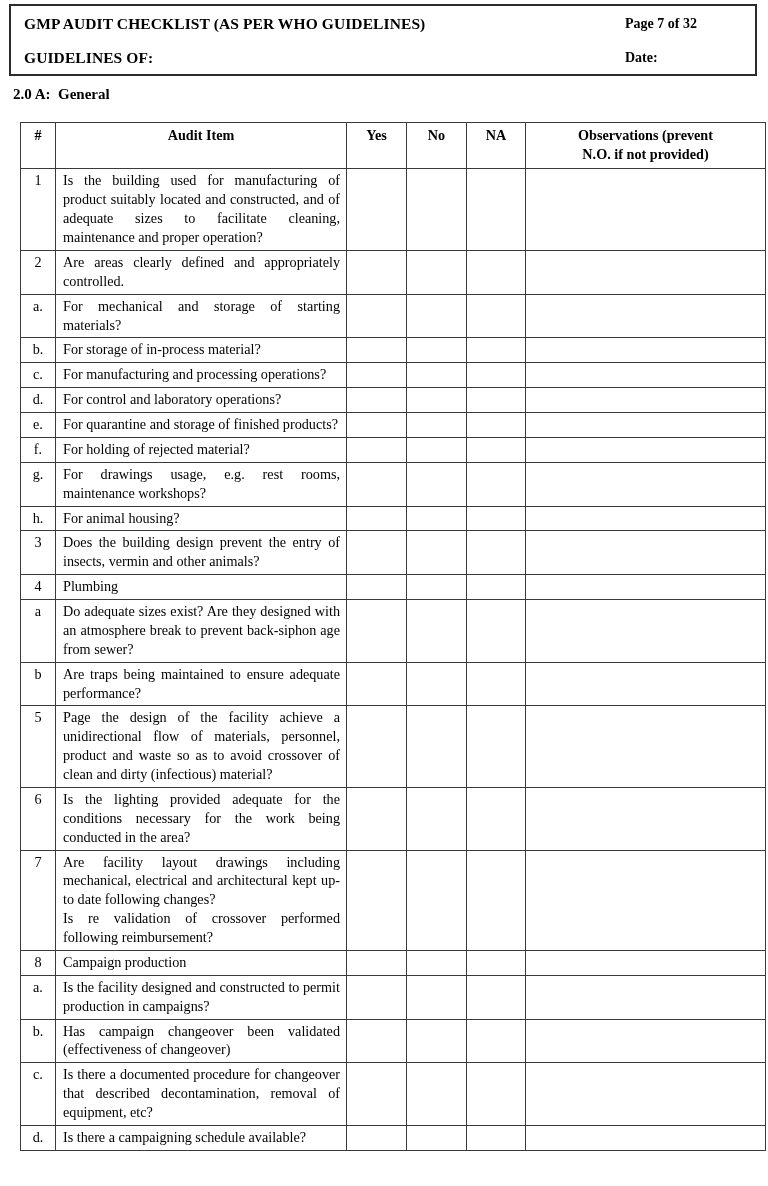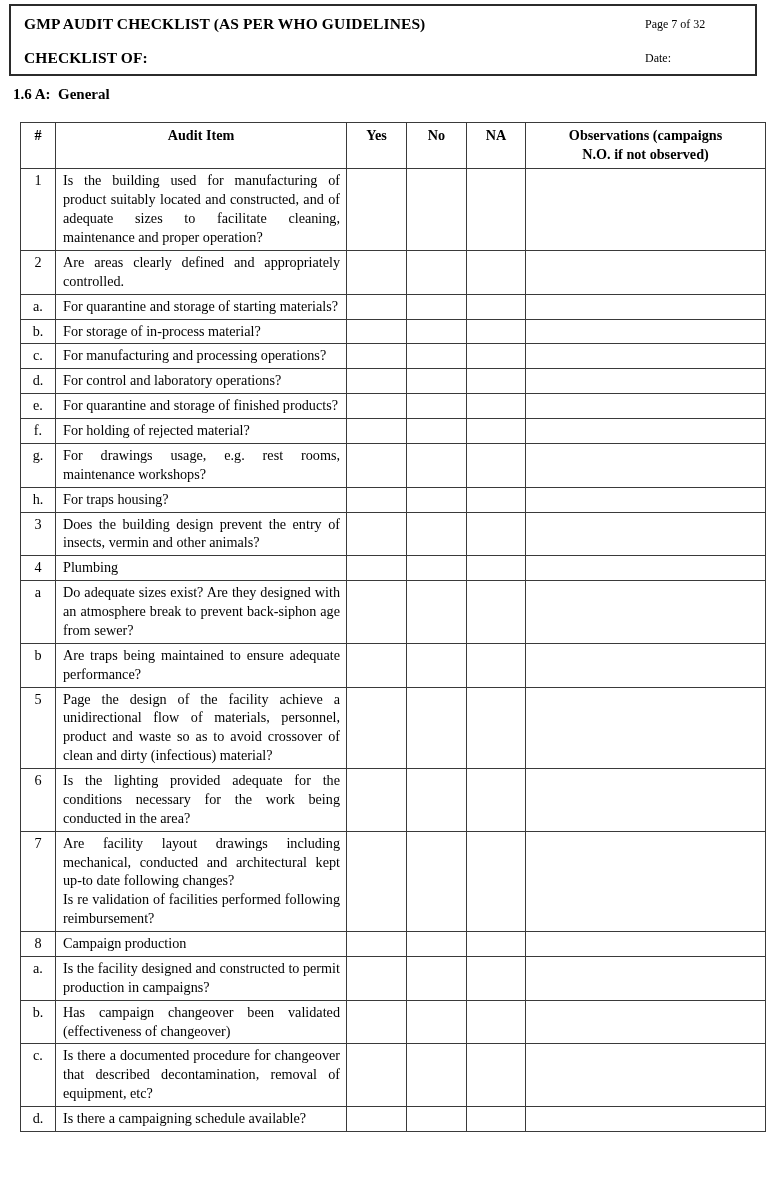--- a/index.html
+++ b/index.html
@@ -47,24 +47,23 @@
     position: absolute;
     left: 13px;
     font-size: 15.5px;
     font-weight: bold;
     letter-spacing: 0.1px;
     white-space: nowrap;
   }
   .hdr-right {
     position: absolute;
     left: 614px;
-    font-size: 12px;
-    font-weight: normal;
+    font-size: 14px;
+    font-weight: bold;
     white-space: nowrap;
-    margin-left: 20px;
   }
   .hdr-right.date { left: 614px; }
 
   
   .section-heading {
     position: absolute;
     left: 13px;
     top: 86px;
     font-size: 15px;
     font-weight: bold;
@@ -134,44 +133,44 @@
 <body>
 
 <div class="page">
 
   <div class="header-box">
     <div class="header-row r1">
       <span class="hdr-left">GMP AUDIT CHECKLIST (AS PER WHO GUIDELINES)</span>
       <span class="hdr-right">Page 7 of 32</span>
     </div>
     <div class="header-row r2">
-      <span class="hdr-left">CHECKLIST OF:</span>
+      <span class="hdr-left">GUIDELINES OF:</span>
       <span class="hdr-right date">Date:</span>
     </div>
   </div>
 
-  <div class="section-heading">1.6 A:  General</div>
+  <div class="section-heading">2.0 A:  General</div>
 
   <table class="checklist-table">
     <colgroup>
       <col class="c-num">
       <col class="c-item">
       <col class="c-yes">
       <col class="c-no">
       <col class="c-na">
       <col class="c-obs">
     </colgroup>
     <thead>
       <tr>
         <th>#</th>
         <th>Audit Item</th>
         <th>Yes</th>
         <th>No</th>
         <th>NA</th>
-        <th class="col-obs"><span>Observations (campaigns</span><br><span>N.O. if not observed)</span></th>
+        <th class="col-obs"><span>Observations (prevent</span><br><span>N.O. if not provided)</span></th>
       </tr>
     </thead>
     <tbody id="table-body">
         <tr>
           <td class="num">1</td>
           <td class="item">
             <p>Is the building used for manufacturing of product suitably located and constructed, and of adequate sizes to facilitate cleaning, maintenance and proper operation?</p>
           </td>
           <td class="blank"></td>
           <td class="blank"></td>
@@ -184,21 +183,21 @@
             <p>Are areas clearly defined and appropriately controlled.</p>
           </td>
           <td class="blank"></td>
           <td class="blank"></td>
           <td class="blank"></td>
           <td class="blank"></td>
         </tr>
         <tr>
           <td class="num">a.</td>
           <td class="item">
-            <p>For quarantine and storage of starting materials?</p>
+            <p>For mechanical and storage of starting materials?</p>
           </td>
           <td class="blank"></td>
           <td class="blank"></td>
           <td class="blank"></td>
           <td class="blank"></td>
         </tr>
         <tr>
           <td class="num">b.</td>
           <td class="item">
             <p>For storage of in-process material?</p>
@@ -254,21 +253,21 @@
             <p>For drawings usage, e.g. rest rooms, maintenance workshops?</p>
           </td>
           <td class="blank"></td>
           <td class="blank"></td>
           <td class="blank"></td>
           <td class="blank"></td>
         </tr>
         <tr>
           <td class="num">h.</td>
           <td class="item">
-            <p>For traps housing?</p>
+            <p>For animal housing?</p>
           </td>
           <td class="blank"></td>
           <td class="blank"></td>
           <td class="blank"></td>
           <td class="blank"></td>
         </tr>
         <tr>
           <td class="num">3</td>
           <td class="item">
             <p>Does the building design prevent the entry of insects, vermin and other animals?</p>
@@ -324,22 +323,22 @@
             <p>Is the lighting provided adequate for the conditions necessary for the work being conducted in the area?</p>
           </td>
           <td class="blank"></td>
           <td class="blank"></td>
           <td class="blank"></td>
           <td class="blank"></td>
         </tr>
         <tr>
           <td class="num">7</td>
           <td class="item">
-            <p>Are facility layout drawings including mechanical, conducted and architectural kept up-to date following changes?</p>
-            <p>Is re validation of facilities performed following reimbursement?</p>
+            <p>Are facility layout drawings including mechanical, electrical and architectural kept up-to date following changes?</p>
+            <p>Is re validation of crossover performed following reimbursement?</p>
           </td>
           <td class="blank"></td>
           <td class="blank"></td>
           <td class="blank"></td>
           <td class="blank"></td>
         </tr>
         <tr>
           <td class="num">8</td>
           <td class="item">
             <p>Campaign production</p>

